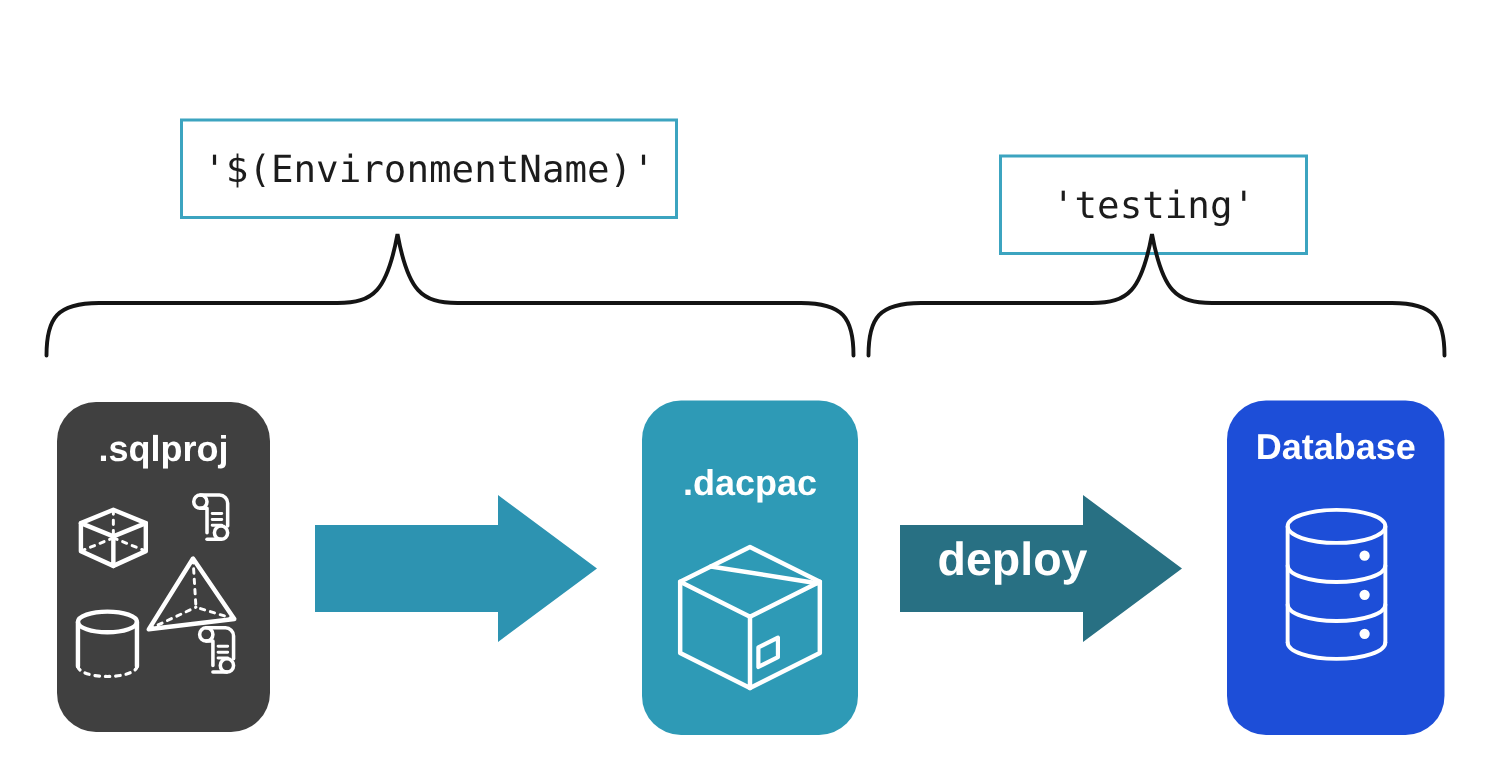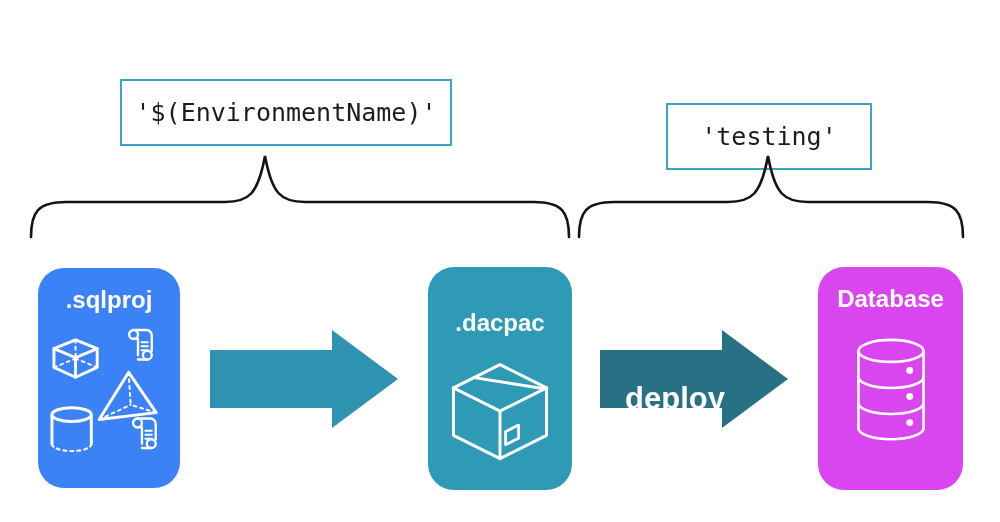--- a/index.html
+++ b/index.html
@@ -44,21 +44,21 @@
     <span class="value-text" style="color:#1c1c1c;">'testing'</span>
   </div>
 
   <svg class="abs" style="left:28px; top:148px;" width="544" height="92" viewBox="0 0 544 92">
     <path d="M 3 89 C 3 64 10 54 38 54 L 197 54 C 221 54 230 46 237 8 C 244 46 253 54 277 54 L 506 54 C 534 54 541 64 541 89" fill="none" stroke-width="2.6" stroke-linecap="round" stroke="#141414"></path>
   </svg>
   <svg class="abs" style="left:576px; top:148px;" width="390" height="92" viewBox="0 0 390 92">
     <path d="M 3 89 C 3 64 10 54 38 54 L 152 54 C 176 54 185 46 192 8 C 199 46 208 54 232 54 L 352 54 C 380 54 387 64 387 89" fill="none" stroke-width="2.6" stroke-linecap="round" stroke="#141414"></path>
   </svg>
 
-  <div class="abs node" style="left: 38px; top: 268px; width: 142px; height: 220px; background: #3b82f6;">
+  <div class="abs node" style="left: 38px; top: 268px; width: 142px; height: 220px; background: #404040;">
     <div class="node-label">.sqlproj</div>
     <svg width="118" height="132" viewBox="0 0 120 130" style="margin-top:12px;">
 
       <g>
         <path class="ic" stroke-width="3" d="M26 12 L48 21 L26 30 L4 21 Z"></path>
         <path class="ic" stroke-width="3" d="M4 21 L4 40 L26 50 L26 30"></path>
         <path class="ic" stroke-width="3" d="M48 21 L48 40 L26 50"></path>
         <path class="ic ic-dash" stroke-width="2" d="M26 12 L26 31 M4 40 L26 31 M48 40 L26 31"></path>
       </g>
 
@@ -104,25 +104,25 @@
       <path class="ic" stroke-width="3.2" d="M10 31 V82 L60 107 V56"></path>
       <path class="ic" stroke-width="3.2" d="M110 31 V82 L60 107"></path>
       <path class="ic" stroke-width="3.2" d="M32 20 L108 32"></path>
       <path class="ic" stroke-width="3" d="M66 78 L80 71 L80 85 L66 92 Z"></path>
     </svg>
   </div>
 
   <svg class="abs" style="left:600px; top:330px;" width="188" height="98" viewBox="0 0 188 98">
     <polygon points="0,20 122,20 122,0 188,49 122,98 122,78 0,78" fill="#287083"></polygon>
   </svg>
-  <div class="abs arrow-label-wrap" style="left:600px; top:350px; width:150px; height:98px;align-items:center;">
+  <div class="abs arrow-label-wrap" style="left:600px; top:324px; width:150px; height:98px;align-items:center;">
     <span class="arrow-label">deploy</span>
   </div>
 
-  <div class="abs node" style="left: 818px; top: 267px; width: 145px; height: 223px; background: #d946ef;">
+  <div class="abs node" style="left: 818px; top: 267px; width: 145px; height: 223px; background: #1d4ed8;">
     <div class="node-label">Database</div>
     <svg width="96" height="114" viewBox="0 0 110 140" style="margin-top:20px;">
       <ellipse class="ic" stroke-width="3.2" cx="55" cy="22" rx="40" ry="13.5"></ellipse>
       <path class="ic" stroke-width="3.2" d="M15 22 V117 M95 22 V117"></path>
       <path class="ic" stroke-width="3.2" d="M15 54 A40 13.5 0 0 0 95 54"></path>
       <path class="ic" stroke-width="3.2" d="M15 86 A40 13.5 0 0 0 95 86"></path>
       <path class="ic" stroke-width="3.2" d="M15 117 A40 13.5 0 0 0 95 117"></path>
       <circle cx="78" cy="46" r="4.2" fill="#ffffff"></circle>
       <circle cx="78" cy="78" r="4.2" fill="#ffffff"></circle>
       <circle cx="78" cy="110" r="4.2" fill="#ffffff"></circle>

